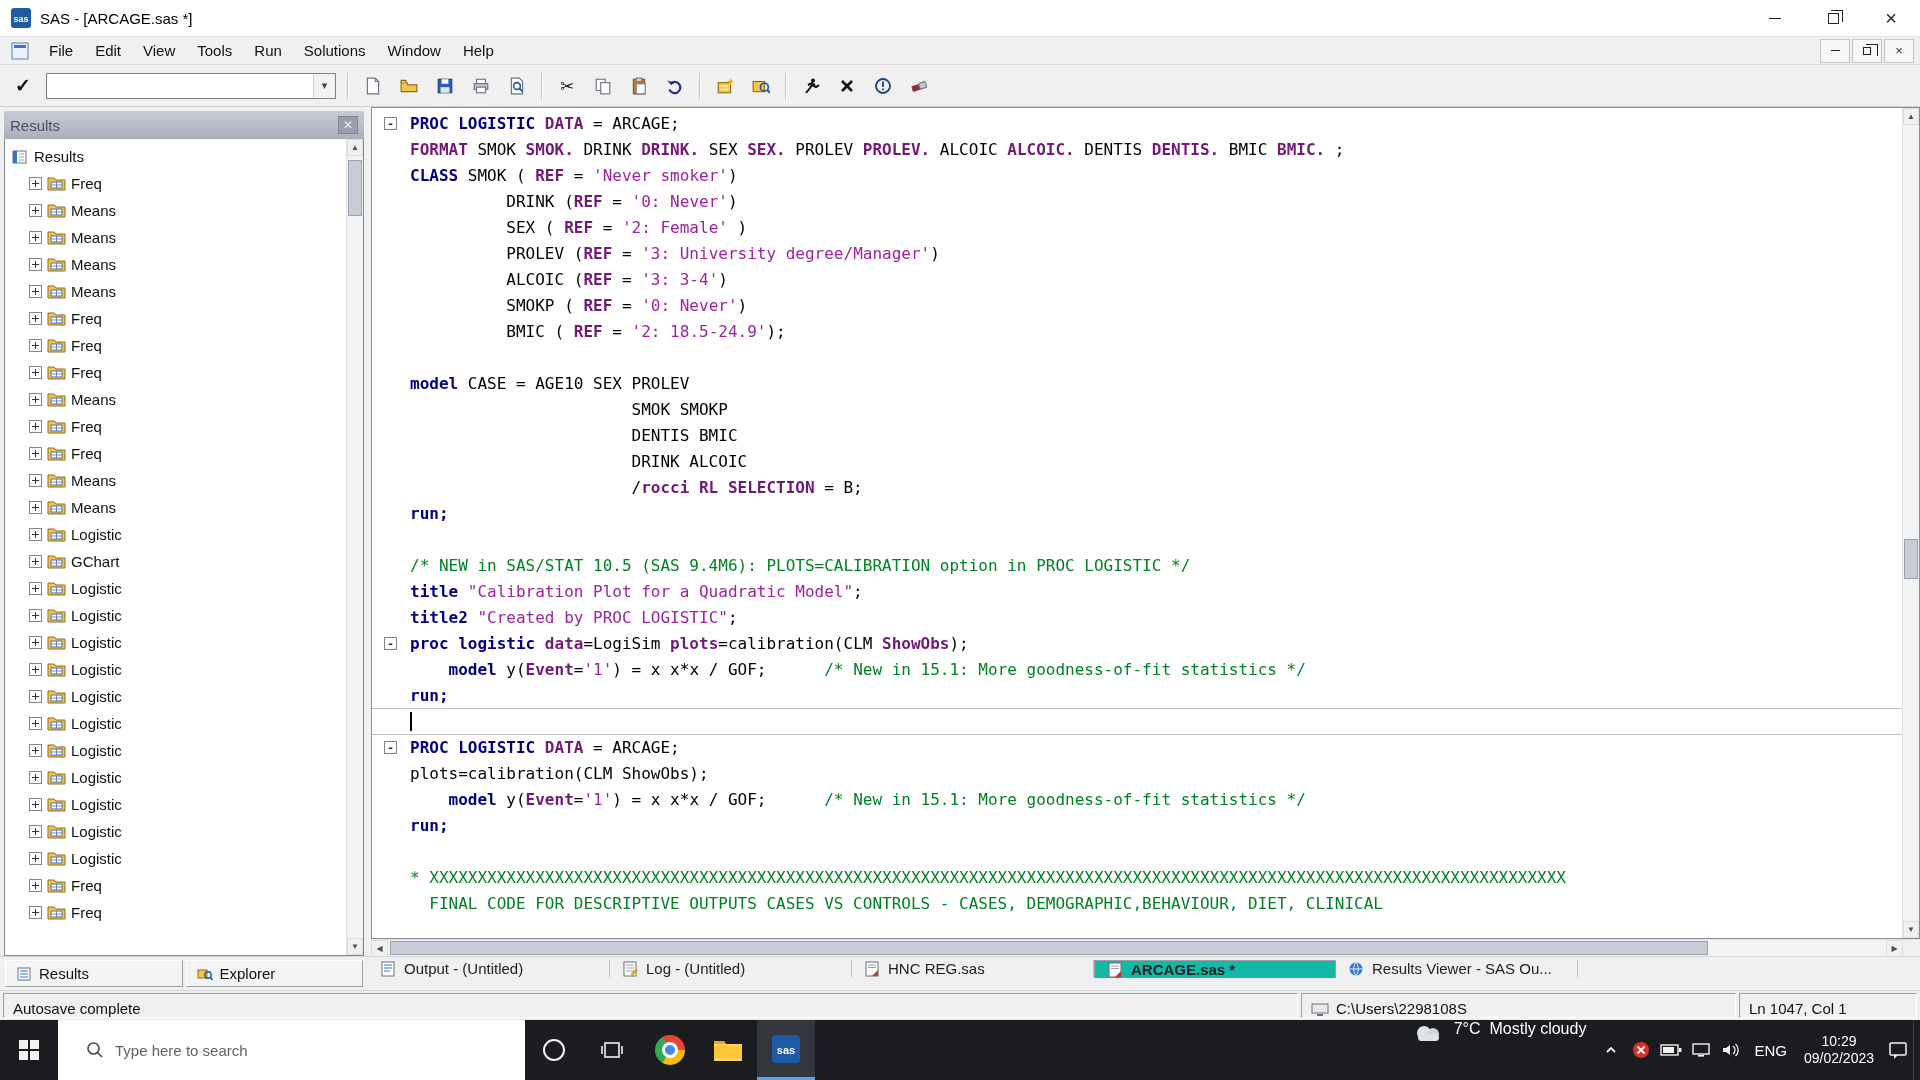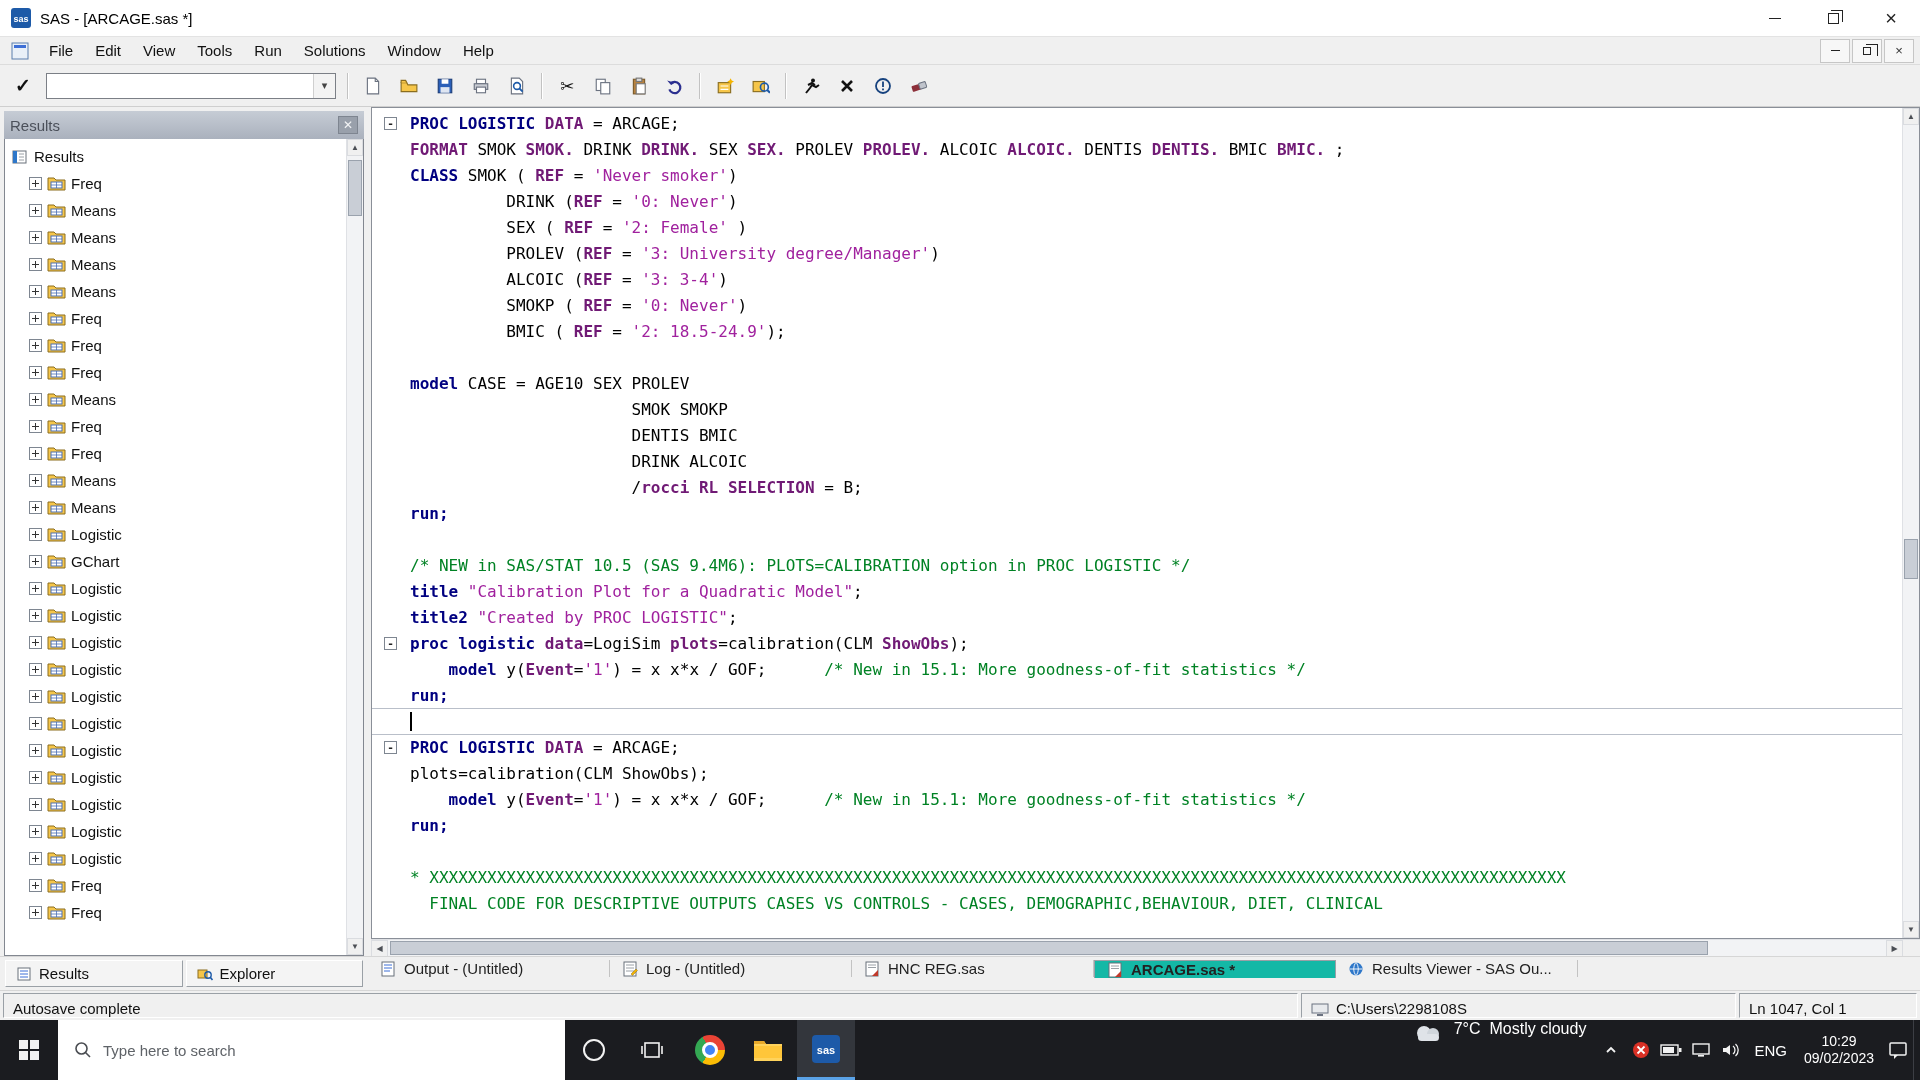--- a/index.html
+++ b/index.html
@@ -91,21 +91,21 @@
   
   .statusbar{height:30px;flex:0 0 30px;display:flex;background:#f0f0f0;border-top:1px solid #d6d6d6;padding:2px 3px;gap:3px;font-size:15px}
   .sseg{border:1px solid;border-color:#9aa0a6 #fff #fff #9aa0a6;display:flex;align-items:flex-end;padding:0 9px;gap:7px;background:#f0f0f0}
   .sseg.msg{flex:1}
   .sseg.path{width:435px;flex:0 0 435px}
   .sseg.pos{width:178px;flex:0 0 178px}
 
   
   .taskbar{height:60px;flex:0 0 60px;background:#1b1c20;display:flex;align-items:stretch;color:#fff}
   .tkbtn{width:58px;display:flex;align-items:center;justify-content:center}
-  .searchbox{width:507px;background:#fff;display:flex;align-items:center;gap:11px;padding:0 16px}
+  .searchbox{width:467px;background:#fff;display:flex;align-items:center;gap:11px;padding:0 28px}
   .searchbox input{border:none;outline:none;flex:1;font-size:15px;background:transparent;color:#202124;font-family:"Liberation Sans",sans-serif}
   .searchbox input::placeholder{color:#5f6368;opacity:1}
   .sasactive{background:#33363c;border-bottom:3px solid #5aa3e8}
   .tkspacer{flex:1}
   .weather{display:flex;gap:9px;padding:0 10px;font-size:16px}
   .trayicon{width:30px;display:flex;align-items:center;justify-content:center}
   .lang{display:flex;align-items:center;padding:0 8px;font-size:15px}
   .clock{display:flex;flex-direction:column;align-items:center;justify-content:center;font-size:14px;line-height:17px;padding:0 9px}
   .showdesk{width:7px;border-left:1px solid #3c3e44}
   .chrome{width:30px;height:30px;border-radius:50%;background:conic-gradient(from -30deg,#ea4335 0 120deg,#fbbc05 0 240deg,#34a853 0 360deg);position:relative}

